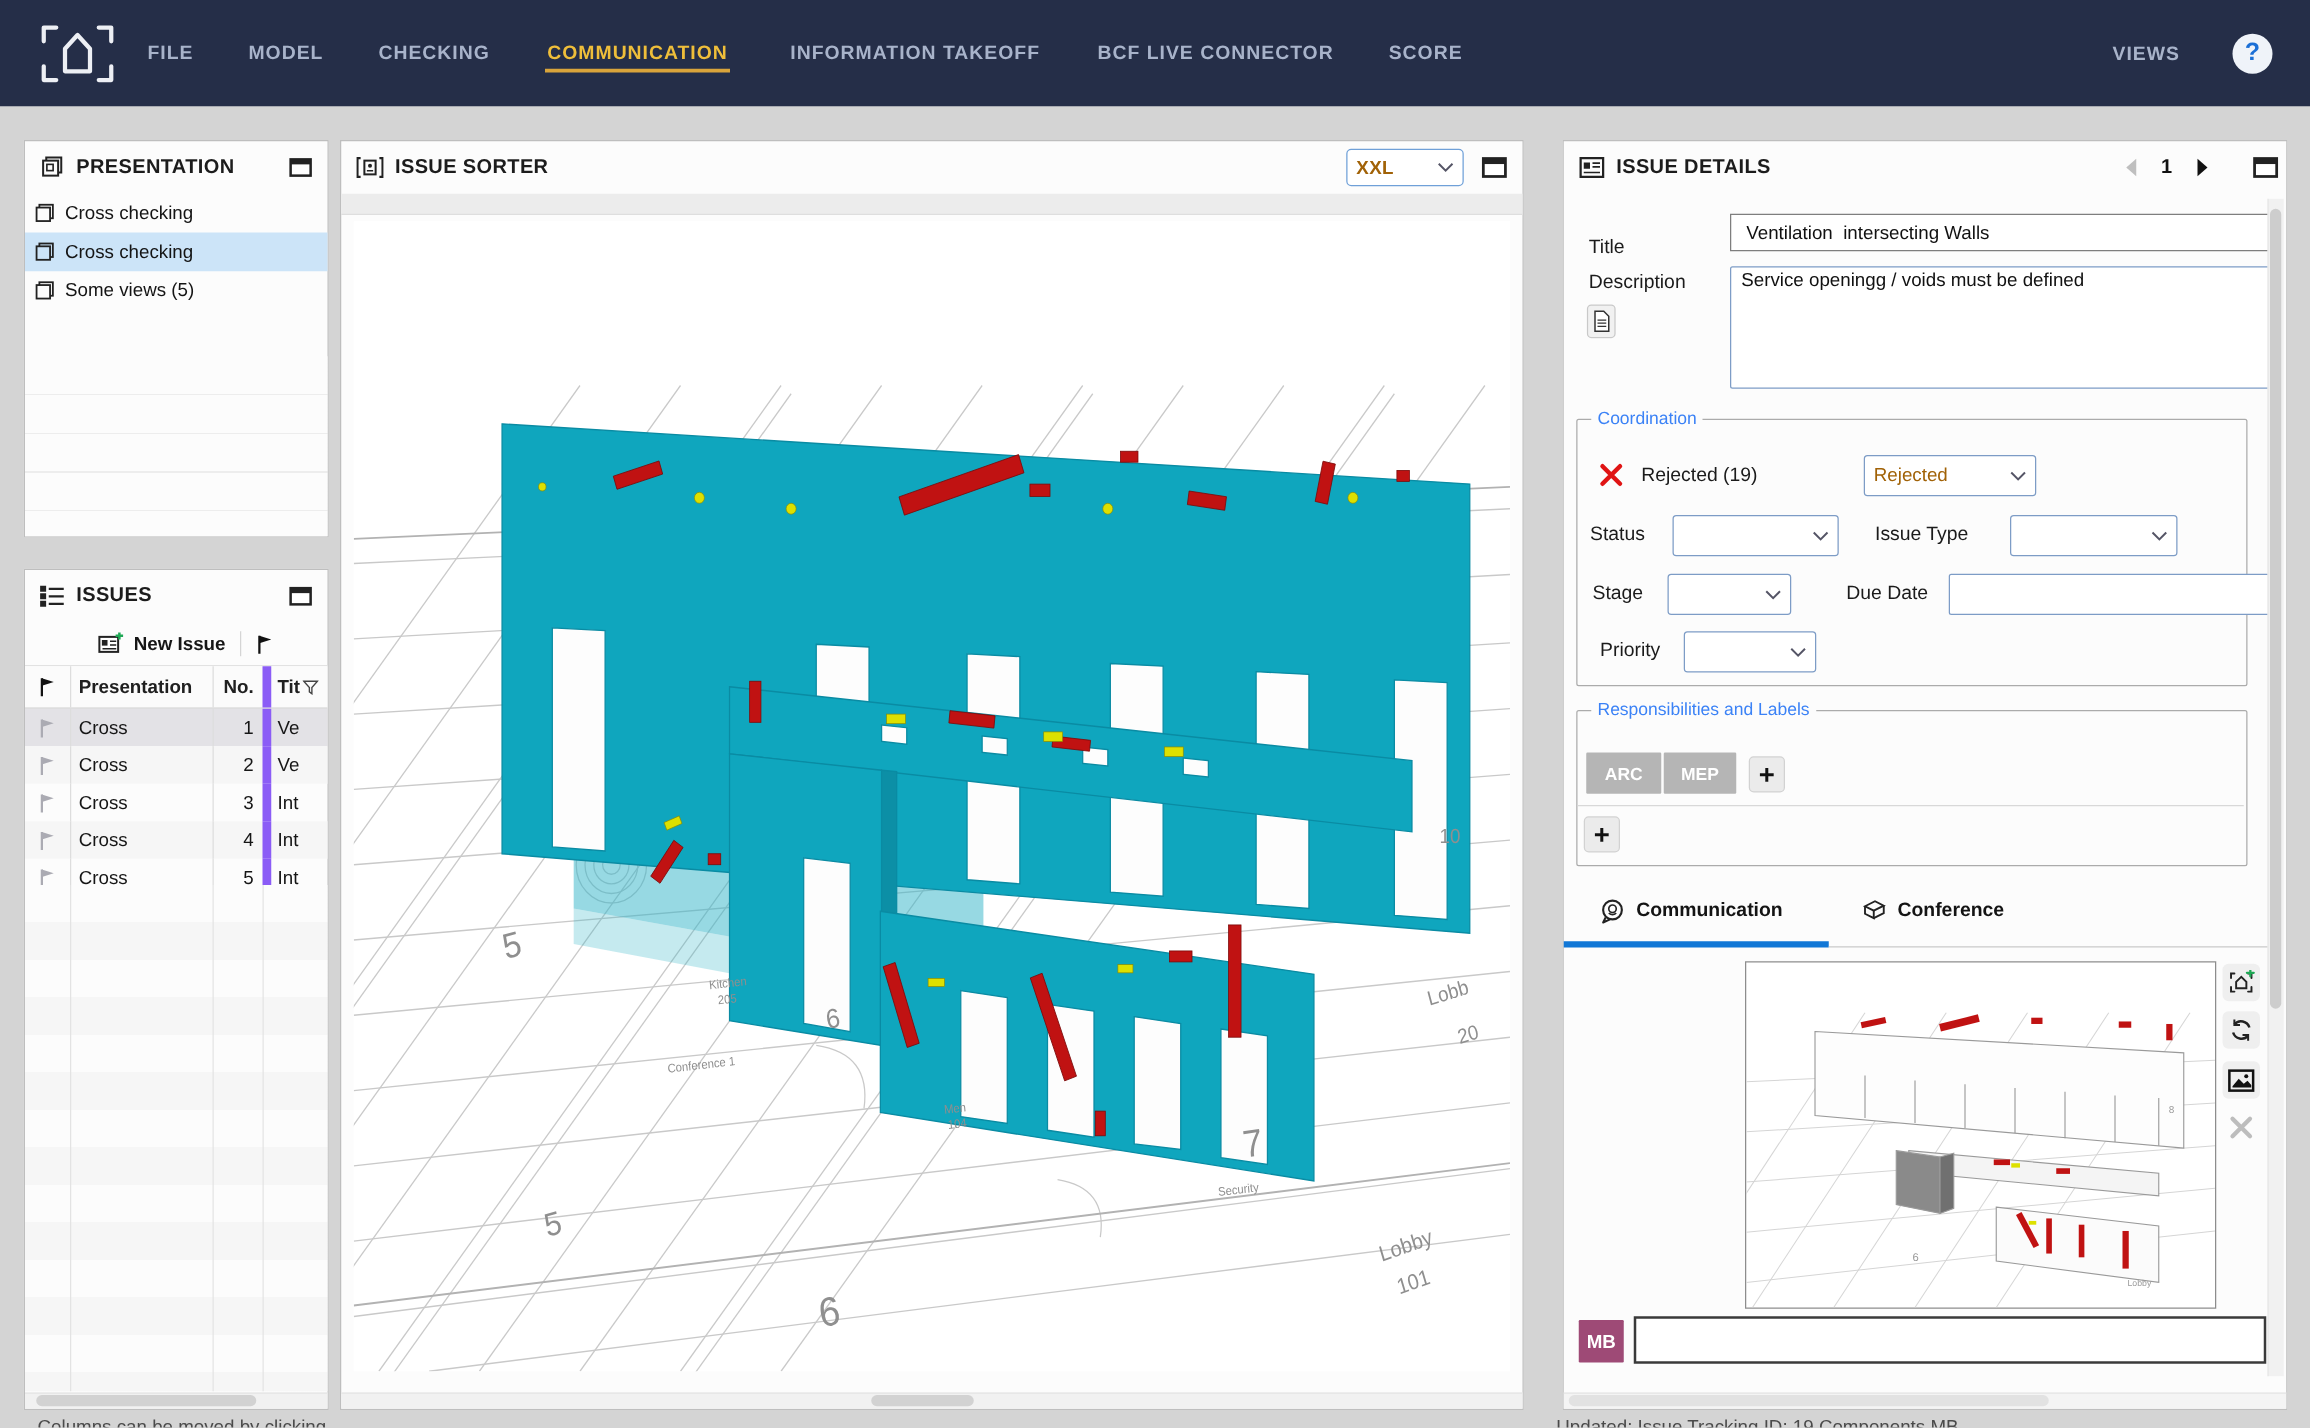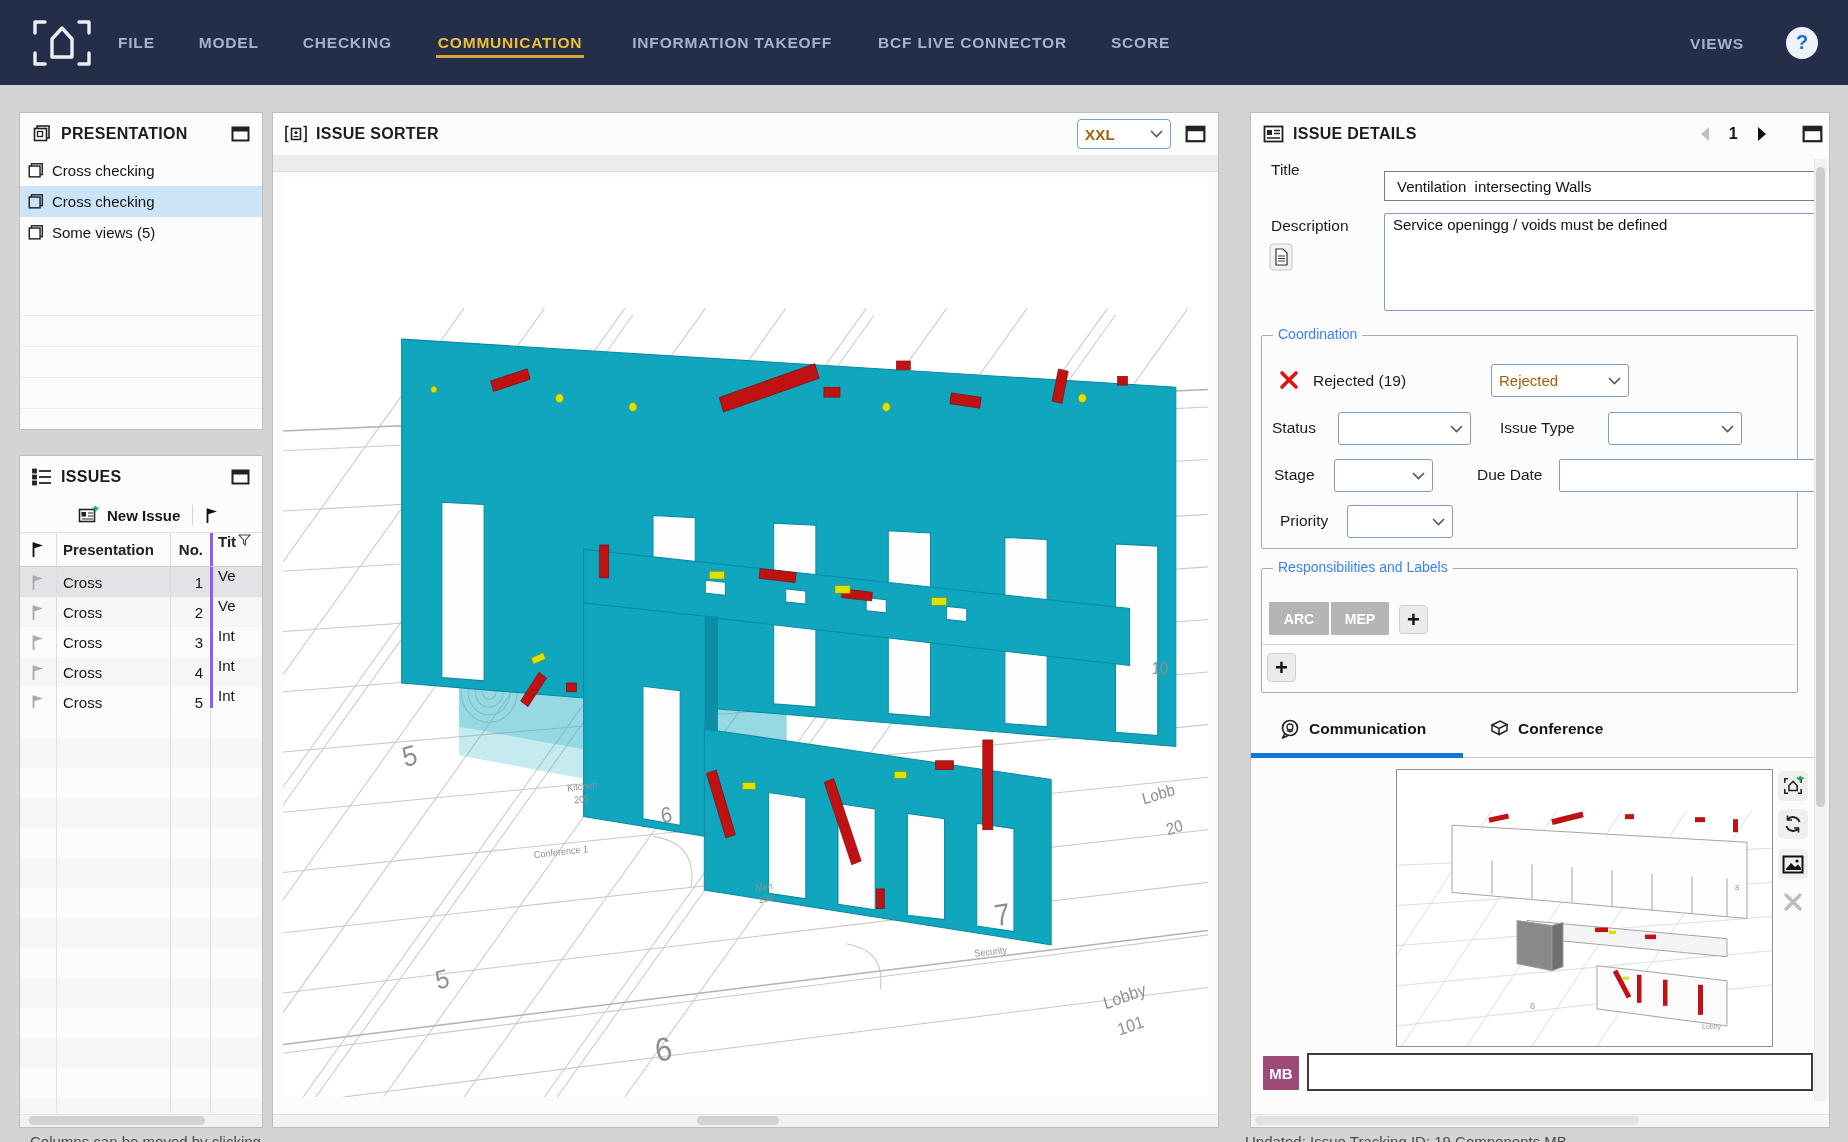--- a/index.html
+++ b/index.html
@@ -36,22 +36,22 @@
   .tbl-head{height:33px;display:flex;align-items:center;font-size:15px;font-weight:600;
             color:#202020;border-bottom:1px solid #CFCFCF;background:#FBFBFB}
   .tbl-row{height:30px;display:flex;align-items:center;font-size:15px;color:#161616;cursor:pointer}
   .tbl-row:nth-child(even){background:#F6F6F6}
   .tbl-row.selected{background:#E3E2E6}
   .c-flag{width:36px;display:flex;justify-content:center;flex:0 0 auto}
   .c-pres{width:114px;padding-left:6px;flex:0 0 auto;border-left:1px solid #DDD;height:100%;
           display:flex;align-items:center;box-sizing:border-box}
   .c-no{width:40px;padding-right:7px;flex:0 0 auto;border-left:1px solid #DDD;height:100%;
         display:flex;align-items:center;justify-content:flex-end;box-sizing:border-box}
-  .c-title{flex:1;padding-left:5px;border-left:3px solid #8b5cf6;height:100%;
-           display:flex;align-items:flex-start;overflow:hidden;box-sizing:border-box}
+  .c-title{flex:1;padding-left:5px;border-left:7px solid #8b5cf6;height:100%;
+           display:flex;align-items:center;overflow:hidden;box-sizing:border-box}
   
   .hscroll{position:absolute;height:12px;background:#F1F1F1;border-top:1px solid #E3E3E3}
   .hthumb{position:absolute;top:1px;height:9px;border-radius:5px;background:#D2D2D2}
   .vscroll{position:absolute;width:12px;background:#F1F1F1;border-left:1px solid #E6E6E6}
   .vthumb{position:absolute;left:1px;width:9px;border-radius:5px;background:#CDCDCD}
   
   .sel{border:1.5px solid #7D9CC6;border-radius:3px;background:#fff;display:flex;
        align-items:center;padding:0 7px;font-size:15px;color:#a16207;box-sizing:border-box;cursor:pointer}
   .sel .chev{margin-left:auto;display:flex}
   .txt{border:1.5px solid #7D9CC6;border-radius:2px;background:#fff;font-size:15px;
@@ -456,21 +456,21 @@
         </svg>
       <span class="win-icon" style="margin-left:16px">
         <svg width="21" height="18" viewBox="0 0 19 16">
             <rect x="1.5" y="1.5" width="16" height="13" fill="#fff" stroke="#222" stroke-width="2"></rect>
             <rect x="1.5" y="1.5" width="16" height="4" fill="#222"></rect>
           </svg>
         </span>
     </span>
   </div>
 
-  <span class="lbl abs" style="left:20px;top:48px">Title</span>
+  <span class="lbl abs" style="left:20px;top:76px">Title</span>
   <input class="txt abs" style="left: 133px; top: 58px; width: 432px; height: 30px; border: 1px solid rgb(126, 126, 126); border-radius: 0px; padding-left: 12px;" value="Ventilation  intersecting Walls">
 
   <span class="lbl abs" style="left:20px;top:104px">Description</span>
   <span class="abs" style="left:18px;top:130px">
     <svg width="24" height="28" viewBox="0 0 24 28">
       <rect x="1" y="1" width="22" height="26" rx="3" fill="#F1F1F1" stroke="#C9C9C9"></rect>
       <path d="M7 6 h7 l4 4 v12 h-11 z" fill="#fff" stroke="#333" stroke-width="1.2"></path>
       <path d="M9 13 h7 M9 15.5 h7 M9 18 h7" stroke="#333" stroke-width="1"></path>
     </svg></span>
   <textarea class="txt abs" style="left: 133px; top: 100px; width: 432px; height: 98px; resize: none;">Service openingg / voids must be defined</textarea>

